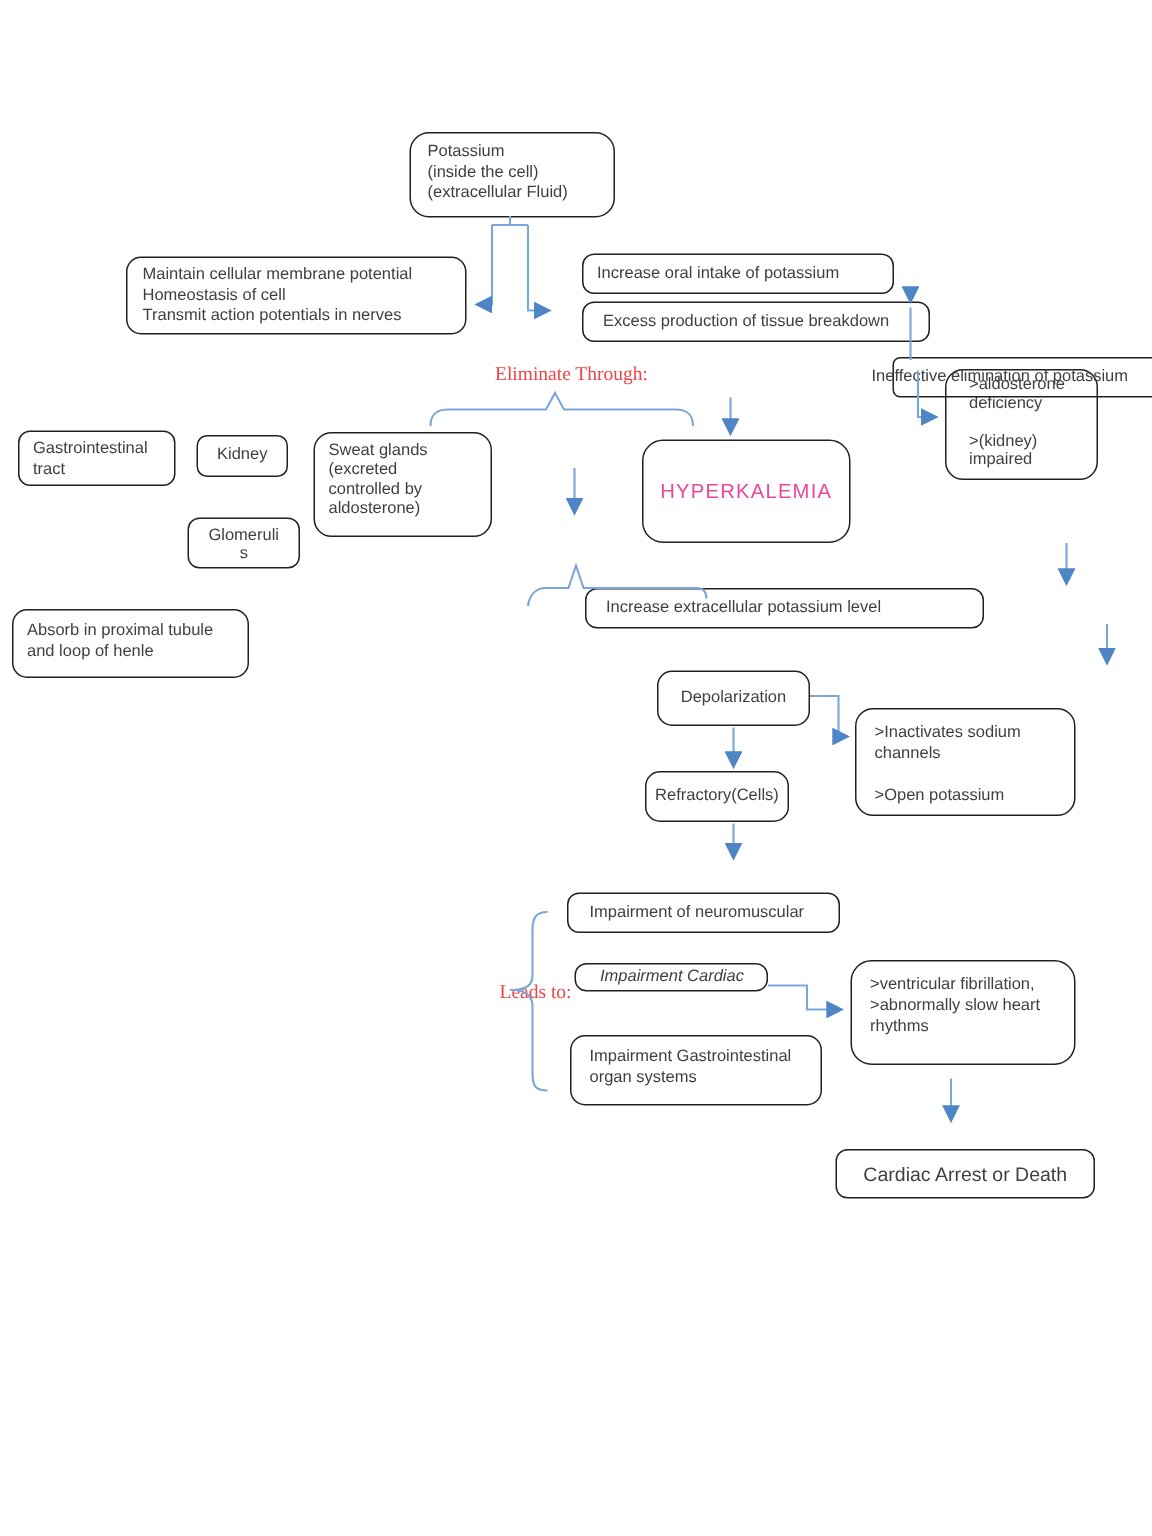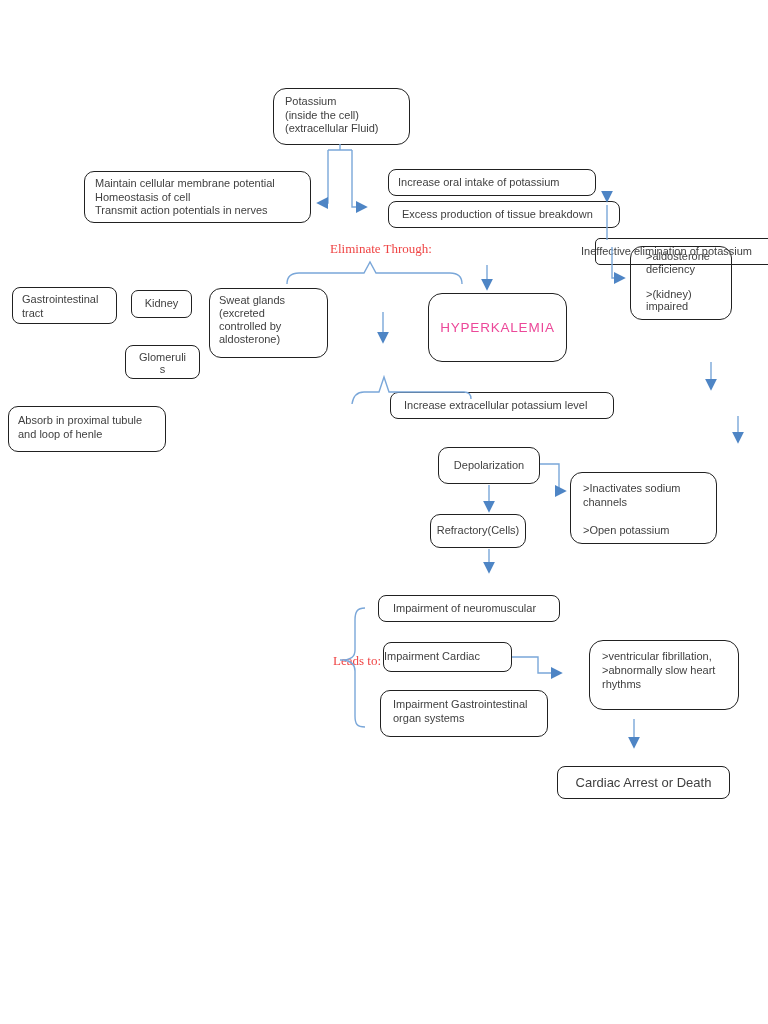--- a/index.html
+++ b/index.html
@@ -29,29 +29,29 @@
                  background:transparent;z-index:3;padding-top:3px;padding-left:15px;line-height:12.5px;}
   #n-gi{left:12px;top:287px;width:105px;height:37px;border-radius:8px;padding-top:5px;}
   #n-kidney{left:131px;top:290px;width:61px;height:28px;border-radius:7px;}
   #n-sweat{left:209px;top:288px;width:119px;height:70px;border-radius:12px;padding-top:5px;line-height:13px;}
   #n-hyper{left:428px;top:293px;width:139px;height:69px;border-radius:14px;
            font-size:13.5px;letter-spacing:.8px;color:#ec4899;}
   #n-glomeruli{left:125px;top:345px;width:75px;height:34px;border-radius:8px;
                text-align:center;padding:5px 0 0 0;line-height:12px;overflow:hidden;font-size:11px;}
   #n-absorb{left:8px;top:406px;width:158px;height:46px;padding-top:7px;}
   #n-active{left:183px;top:404px;width:170px;height:60px;border-radius:12px;padding-top:6px;}
-  #n-incr-extra{left:390px;top:392px;width:224px;height:27px;border-radius:8px;padding-left:13px;}
+  #n-incr-extra{left:390px;top:392px;width:266px;height:27px;border-radius:8px;padding-left:13px;}
   #n-depol{left:438px;top:447px;width:102px;height:37px;}
   #n-sodium{left:570px;top:472px;width:147px;height:72px;border-radius:12px;
             padding-top:8px;padding-left:12px;line-height:14px;overflow:hidden;}
   #n-refractory{left:430px;top:514px;width:96px;height:34px;}
   #n-imp-neuro{left:378px;top:595px;width:182px;height:27px;border-radius:8px;padding-left:14px;}
-  #n-imp-cardiac{left:383px;top:642px;width:129px;height:30px;border-radius:8px;padding-left:0;}
+  #n-imp-cardiac{left:383px;top:642px;width:129px;height:19px;border-radius:8px;padding-left:16px;font-style:italic;}
   #n-imp-gi{left:380px;top:690px;width:168px;height:47px;padding-top:7px;padding-left:12px;}
-  #n-ventricular{left:589px;top:640px;width:150px;height:70px;border-radius:14px;
+  #n-ventricular{left:567px;top:640px;width:150px;height:70px;border-radius:14px;
                  padding-top:8px;padding-left:12px;line-height:14px;}
   #n-arrest{left:557px;top:766px;width:173px;height:33px;border-radius:8px;font-size:13px;}
 
   #lbl-eliminate{left:284px;top:241px;}
   #lbl-leadsto{left:287px;top:653px;}
 
   #connectors{position:absolute;left:0;top:0;z-index:6;pointer-events:none;}
 </style>
 </head>
 <body>

